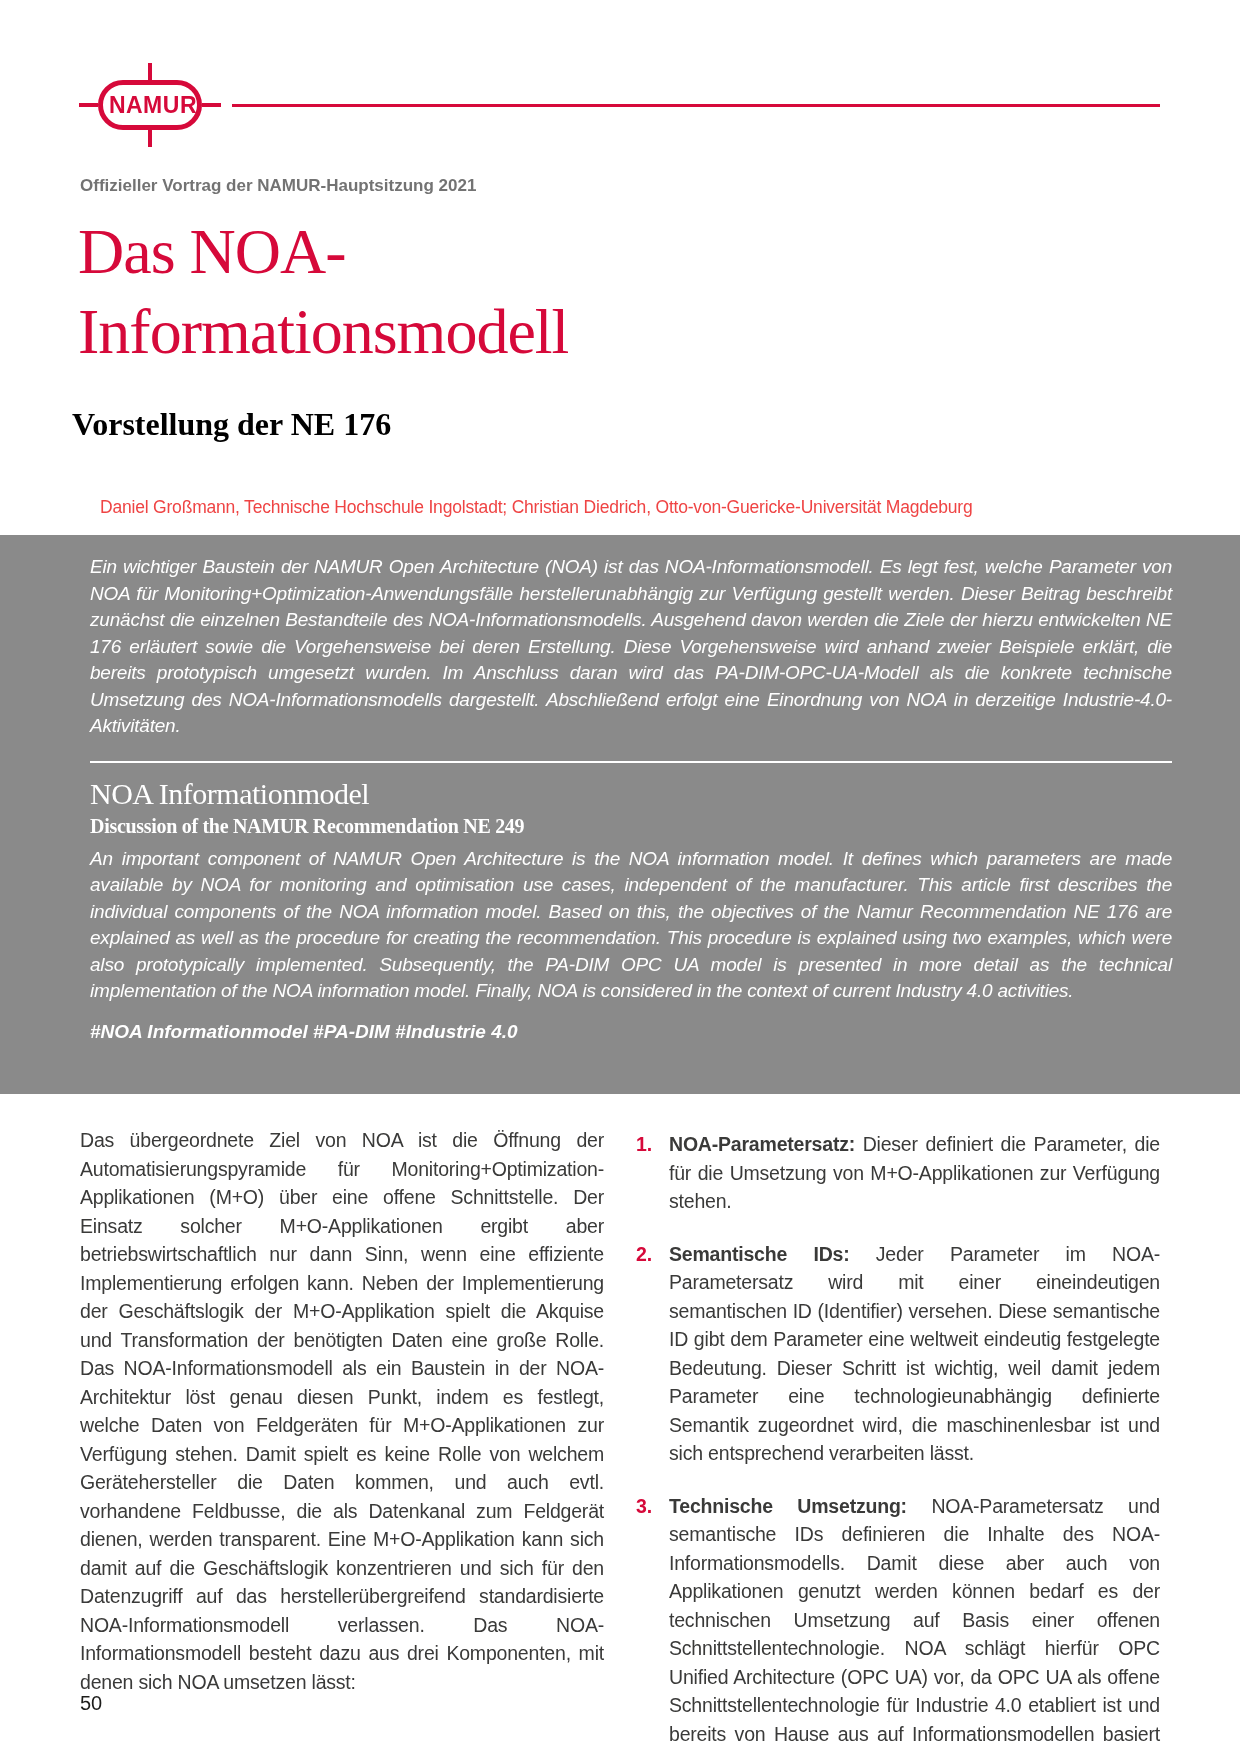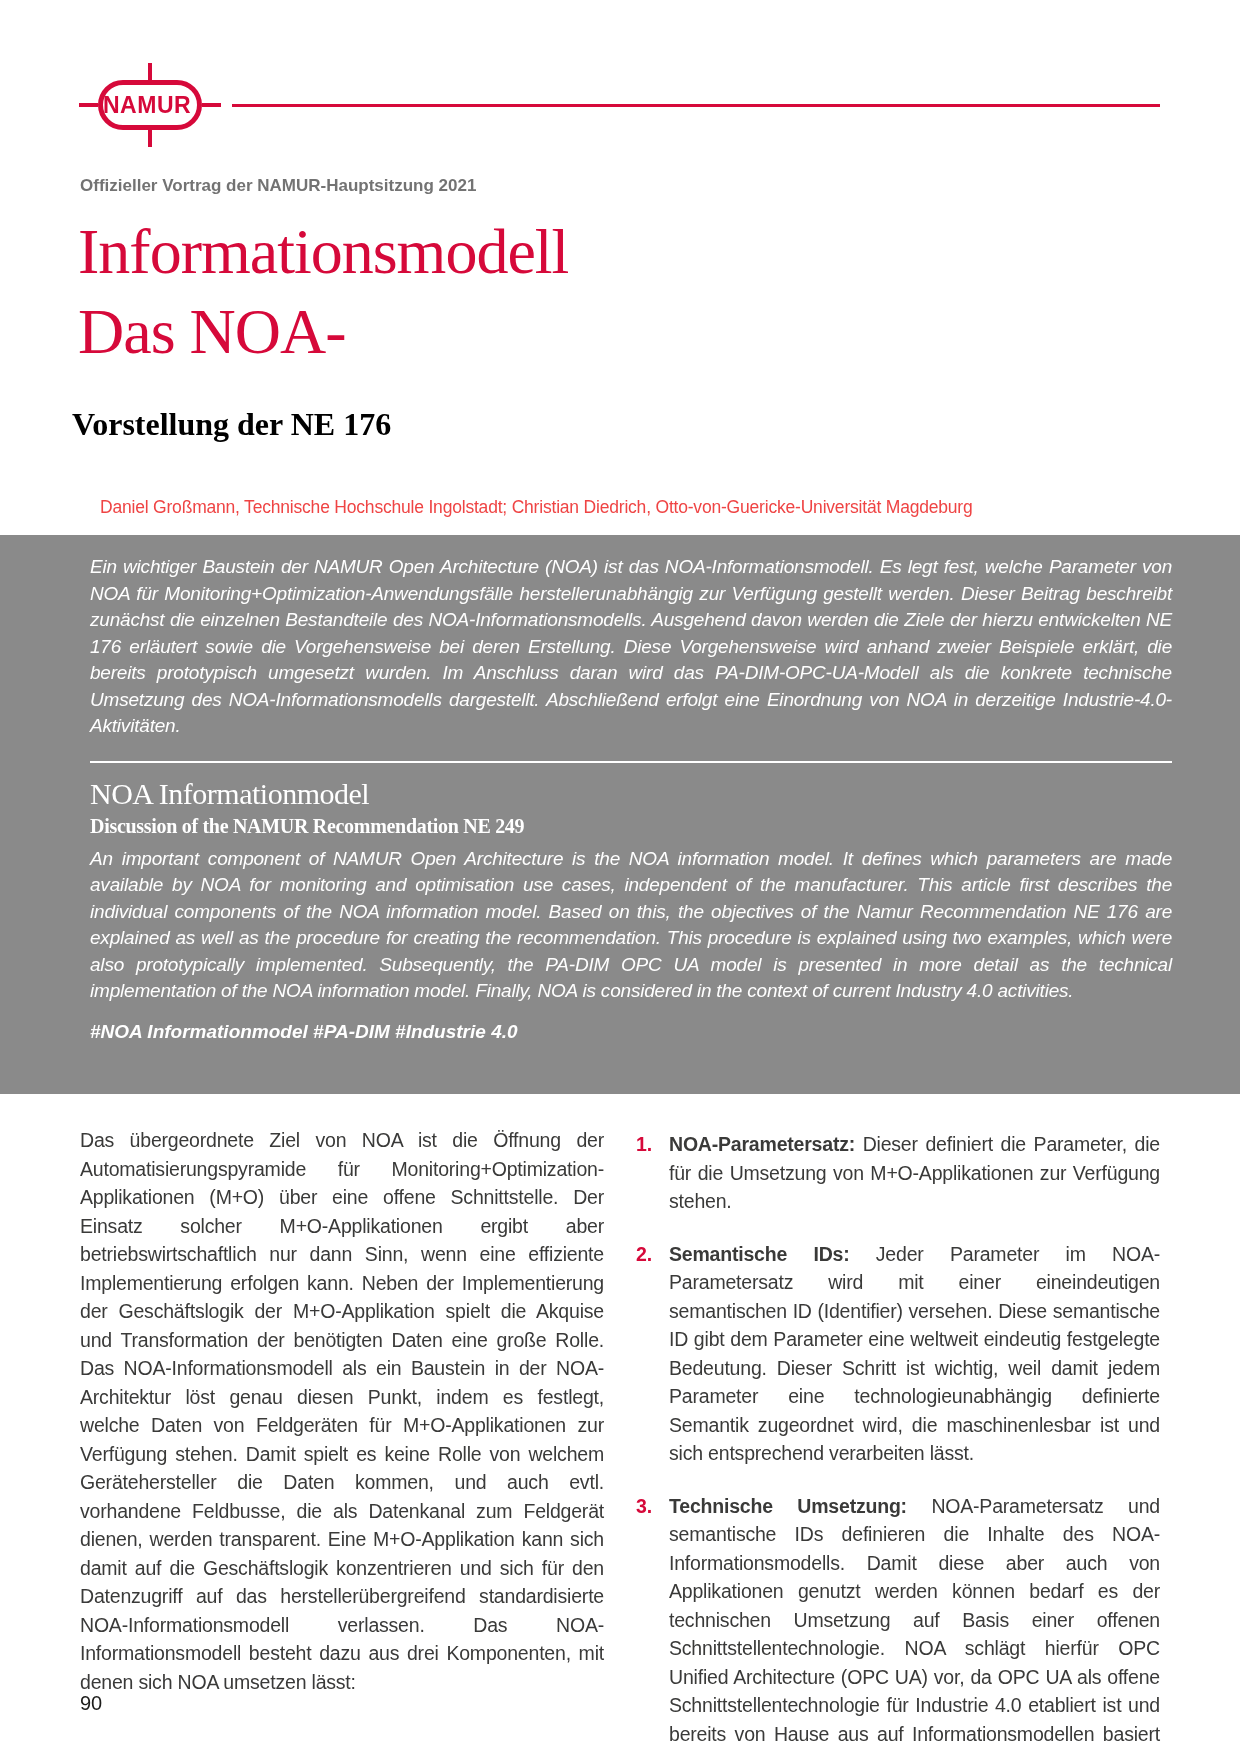--- a/index.html
+++ b/index.html
@@ -13,21 +13,21 @@
     overflow: hidden;
   }
 
   
   .logo {
     position: absolute;
     left: 98px; top: 80px;
     width: 94px; height: 40px;
     border: 5px solid var(--red);
     border-radius: 26px;
-    display: flex; align-items: center; justify-content: flex-start;
+    display: flex; align-items: center; justify-content: flex-end;
   }
   .logo-label {
     color: var(--red);
     font-weight: bold;
     font-size: 23px;
     letter-spacing: 0.5px;
     font-family: "Liberation Sans", sans-serif;
   }
   .tick { position: absolute; background: var(--red); }
   .tick-top    { left: 50%; transform: translateX(-50%); top: -22px; width: 4px; height: 17px; }
@@ -186,22 +186,22 @@
     <div class="tick tick-bottom"></div>
     <div class="tick tick-left"></div>
     <div class="tick tick-right"></div>
     <span class="logo-label">NAMUR</span>
   </div>
   <div class="header-rule"></div>
 
   <div class="kicker">Offizieller Vortrag der NAMUR-Hauptsitzung 2021</div>
 
   <h1 class="article-title">
+      <span>Das NOA-</span>
       <span>Informationsmodell</span>
-      <span>Das NOA-</span>
     </h1>
   <h2 class="article-subtitle">Vorstellung der NE 176</h2>
   <div class="authors">Daniel Großmann, Technische Hochschule Ingolstadt; Christian Diedrich, Otto-von-Guericke-Universität Magdeburg</div>
 
   <div class="abstract-band">
     <p class="abstract-text">Ein wichtiger Baustein der NAMUR Open Architecture (NOA) ist das NOA-Informationsmodell. Es legt fest, welche Parameter von NOA für Monitoring+Optimization-Anwendungsfälle herstellerunabhängig zur Verfügung gestellt werden. Dieser Beitrag beschreibt zunächst die einzelnen Bestandteile des NOA-Informationsmodells. Ausgehend davon werden die Ziele der hierzu entwickelten NE 176 erläutert sowie die Vorgehensweise bei deren Erstellung. Diese Vorgehensweise wird anhand zweier Beispiele erklärt, die bereits prototypisch umgesetzt wurden. Im Anschluss daran wird das PA-DIM-OPC-UA-Modell als die konkrete technische Umsetzung des NOA-Informationsmodells dargestellt. Abschließend erfolgt eine Einordnung von NOA in derzeitige Industrie-4.0-Aktivitäten.</p>
     <hr class="band-divider">
     <h3 class="en-heading">NOA Informationmodel</h3>
     <h4 class="en-subheading">Discussion of the NAMUR Recommendation NE 249</h4>
     <p class="abstract-text">An important component of NAMUR Open Architecture is the NOA information model. It defines which parameters are made available by NOA for monitoring and optimisation use cases, independent of the manufacturer. This article first describes the individual components of the NOA information model. Based on this, the objectives of the Namur Recommendation NE 176 are explained as well as the procedure for creating the recommendation. This procedure is explained using two examples, which were also prototypically implemented. Subsequently, the PA-DIM OPC UA model is presented in more detail as the technical implementation of the NOA information model. Finally, NOA is considered in the context of current Industry 4.0 activities.</p>
@@ -221,15 +221,15 @@
         <div class="item-number">2.</div>
         <div class="item-body"><span class="item-label">Semantische IDs:</span><span> Jeder Parameter im NOA-Parametersatz wird mit einer eineindeutigen semantischen ID (Identifier) versehen. Diese semantische ID gibt dem Parameter eine weltweit eindeutig festgelegte Bedeutung. Dieser Schritt ist wichtig, weil damit jedem Parameter eine technologieunabhängig definierte Semantik zugeordnet wird, die maschinenlesbar ist und sich entsprechend verarbeiten lässt.</span></div>
       </div>
       <div class="num-item">
         <div class="item-number">3.</div>
         <div class="item-body"><span class="item-label">Technische Umsetzung:</span><span> NOA-Parametersatz und semantische IDs definieren die Inhalte des NOA-Informationsmodells. Damit diese aber auch von Applikationen genutzt werden können bedarf es der technischen Umsetzung auf Basis einer offenen Schnittstellentechnologie. NOA schlägt hierfür OPC Unified Architecture (OPC UA) vor, da OPC UA als offene Schnittstellentechnologie für Industrie 4.0 etabliert ist und bereits von Hause aus auf Informationsmodellen basiert [1].</span></div>
       </div>
     </div>
   </div>
 
-  <div class="page-number">90</div>
+  <div class="page-number">50</div>
 
 </div>
 
 </body></html>

